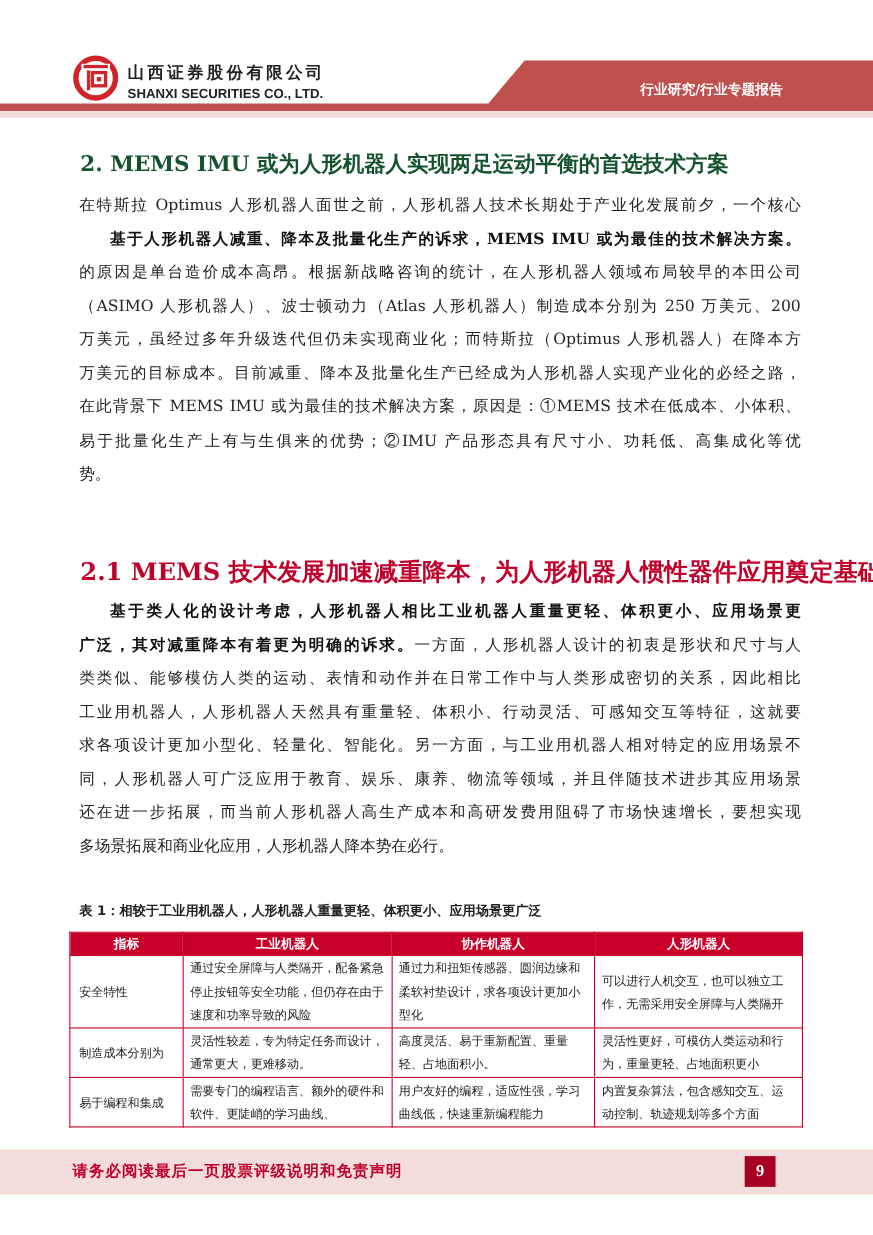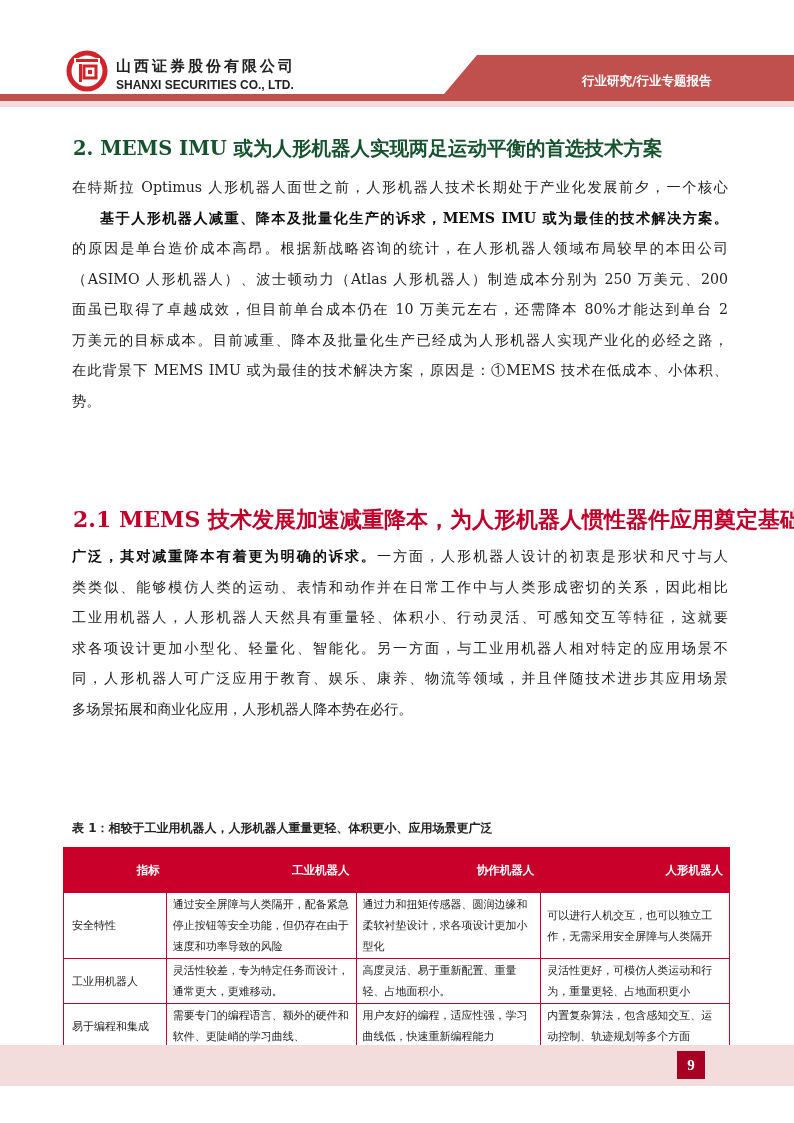--- a/index.html
+++ b/index.html
@@ -20,22 +20,22 @@
         font-family: "DejaVu Serif", "Liberation Serif", serif; white-space: nowrap; }
   .para { position: absolute; left: 72px; width: 656px; font-size: 14.2px; line-height: 30.5px;
           text-align: justify; color: #222; }
   .para .line { display: block; white-space: nowrap; text-align-last: justify; text-align: justify; height: 30.5px; }
   .para .line.last { text-align-last: left; }
   .para b { font-weight: bold; color: #111; }
   .table-caption { position: absolute; left: 72px; top: 820px; font-family: "DejaVu Sans", sans-serif;
                    font-size: 12px; font-weight: bold; color: #222; }
   table.cmp { position: absolute; left: 63px; top: 847px; width: 667px; border-collapse: collapse;
               font-family: "DejaVu Sans", sans-serif; font-size: 11px; }
-  table.cmp th { background: #c8002a; color: #fff; text-align: right; font-weight: bold; height: 20px;
-                 padding: 12px 6px; border: 1px solid #c8002a; font-size: 11.5px; }
+  table.cmp th { background: #c8002a; color: #fff; text-align: center; font-weight: bold; height: 20px;
+                 padding: 0 6px; border: 1px solid #c8002a; font-size: 11.5px; }
   table.cmp td { border: 1px solid #c8002a; padding: 1px 6px; line-height: 21px; vertical-align: middle; color: #222; }
   table.cmp td.metric { padding-left: 8px; }
   .footer { position: absolute; left: 0; top: 1045px; width: 794px; height: 41px; background: #f2dcdc; }
   .footer-text { position: absolute; left: 66px; top: 11px; font-size: 14px; font-weight: bold; color: #c0002a;
                  font-family: "DejaVu Serif", serif; letter-spacing: 1px; }
   .page-num { position: absolute; left: 677px; top: 6px; width: 28px; height: 28px; background: #a80022;
               color: #fff; text-align: center; line-height: 28px; font-size: 15px; font-weight: bold;
               font-family: "Liberation Serif", serif; }
 </style>
 </head>
@@ -59,34 +59,37 @@
   <div class="report-type">行业研究/行业专题报告</div>
 </div>
 
 <div class="h1">2. MEMS IMU 或为人形机器人实现两足运动平衡的首选技术方案</div>
 
 <div class="para" style="top:172px;">
   <span class="line">在特斯拉 Optimus 人形机器人面世之前，人形机器人技术长期处于产业化发展前夕，一个核心</span>
   <span class="line" style="padding-left:28px;width:628px;"><b>基于人形机器人减重、降本及批量化生产的诉求，MEMS IMU 或为最佳的技术解决方案。</b><span></span></span>
   <span class="line">的原因是单台造价成本高昂。根据新战略咨询的统计，在人形机器人领域布局较早的本田公司</span>
   <span class="line">（ASIMO 人形机器人）、波士顿动力（Atlas 人形机器人）制造成本分别为 250 万美元、200</span>
-  <span class="line">面虽已取得了卓越成效，但目前单台成本仍在 10 万美元左右，还需降本 80%才能达到单台 2</span>
+  <span class="line">万美元，虽经过多年升级迭代但仍未实现商业化；而特斯拉（Optimus 人形机器人）在降本方</span>
   <span class="line">万美元的目标成本。目前减重、降本及批量化生产已经成为人形机器人实现产业化的必经之路，</span>
   <span class="line">在此背景下 MEMS IMU 或为最佳的技术解决方案，原因是：①MEMS 技术在低成本、小体积、</span>
+  <span class="line">易于批量化生产上有与生俱来的优势；②IMU 产品形态具有尺寸小、功耗低、高集成化等优</span>
   <span class="line last">势。</span>
 </div>
 
 <div class="h2">2.1  MEMS 技术发展加速减重降本，为人形机器人惯性器件应用奠定基础</div>
 
 <div class="para" style="top:541px;">
+  <span class="line" style="padding-left:28px;width:628px;"><b>基于类人化的设计考虑，人形机器人相比工业机器人重量更轻、体积更小、应用场景更</b><span></span></span>
   <span class="line"><b>广泛，其对减重降本有着更为明确的诉求。</b><span>一方面，人形机器人设计的初衷是形状和尺寸与人</span></span>
   <span class="line">类类似、能够模仿人类的运动、表情和动作并在日常工作中与人类形成密切的关系，因此相比</span>
   <span class="line">工业用机器人，人形机器人天然具有重量轻、体积小、行动灵活、可感知交互等特征，这就要</span>
   <span class="line">求各项设计更加小型化、轻量化、智能化。另一方面，与工业用机器人相对特定的应用场景不</span>
   <span class="line">同，人形机器人可广泛应用于教育、娱乐、康养、物流等领域，并且伴随技术进步其应用场景</span>
+  <span class="line">还在进一步拓展，而当前人形机器人高生产成本和高研发费用阻碍了市场快速增长，要想实现</span>
   <span class="line last">多场景拓展和商业化应用，人形机器人降本势在必行。</span>
 </div>
 
 <div class="table-caption">表 1：相较于工业用机器人，人形机器人重量更轻、体积更小、应用场景更广泛</div>
 
 <table class="cmp">
   <colgroup>
     <col style="width:103px">
       <col style="width:190px">
       <col style="width:185px">
@@ -101,29 +104,30 @@
     </tr>
   </thead>
   <tbody>
     <tr>
       <td class="metric">安全特性</td>
       <td>通过安全屏障与人类隔开，配备紧急停止按钮等安全功能，但仍存在由于速度和功率导致的风险</td>
       <td>通过力和扭矩传感器、圆润边缘和柔软衬垫设计，求各项设计更加小型化</td>
       <td>可以进行人机交互，也可以独立工作，无需采用安全屏障与人类隔开</td>
     </tr>
     <tr>
-      <td class="metric">工业用机器人</td>
+      <td class="metric">制造成本分别为</td>
       <td>灵活性较差，专为特定任务而设计，通常更大，更难移动。</td>
       <td>高度灵活、易于重新配置、重量轻、占地面积小。</td>
       <td>灵活性更好，可模仿人类运动和行为，重量更轻、占地面积更小</td>
     </tr>
     <tr>
       <td class="metric">易于编程和集成</td>
       <td>需要专门的编程语言、额外的硬件和软件、更陡峭的学习曲线、</td>
       <td>用户友好的编程，适应性强，学习曲线低，快速重新编程能力</td>
       <td>内置复杂算法，包含感知交互、运动控制、轨迹规划等多个方面</td>
     </tr>
   </tbody>
 </table>
 
 <div class="footer">
+  <div class="footer-text">请务必阅读最后一页股票评级说明和免责声明</div>
   <div class="page-num">9</div>
 </div>
 
 </body></html>

